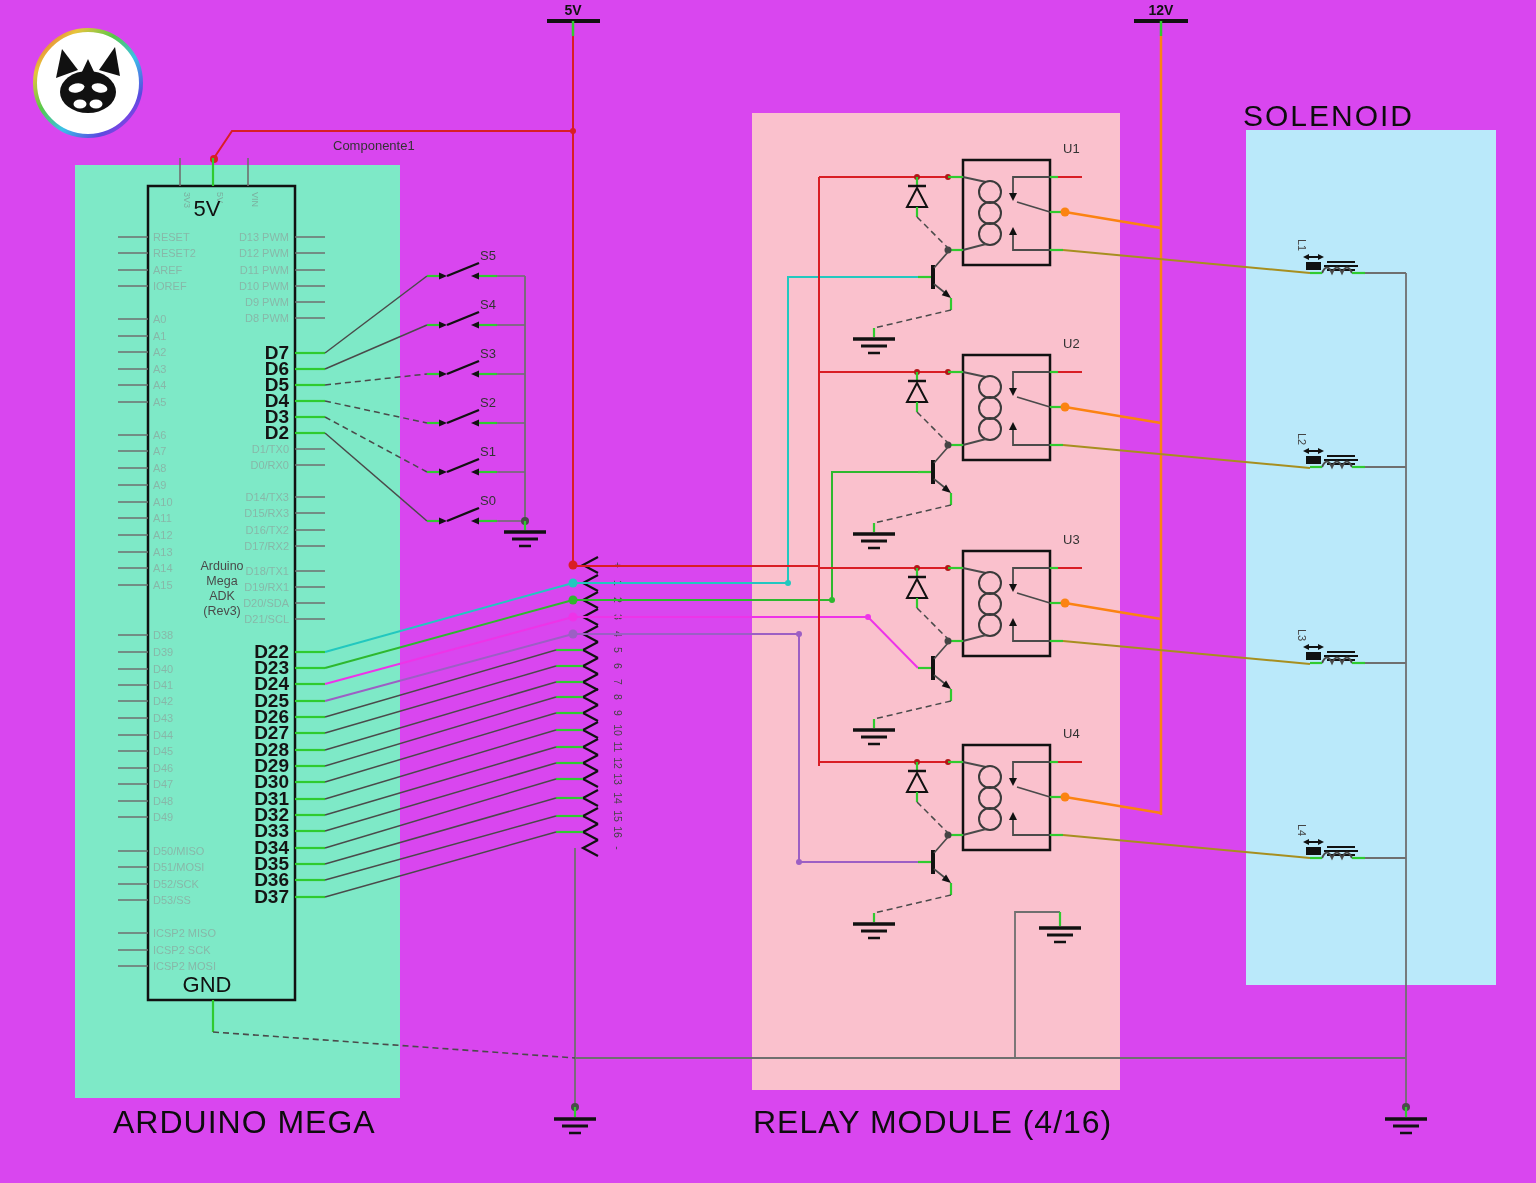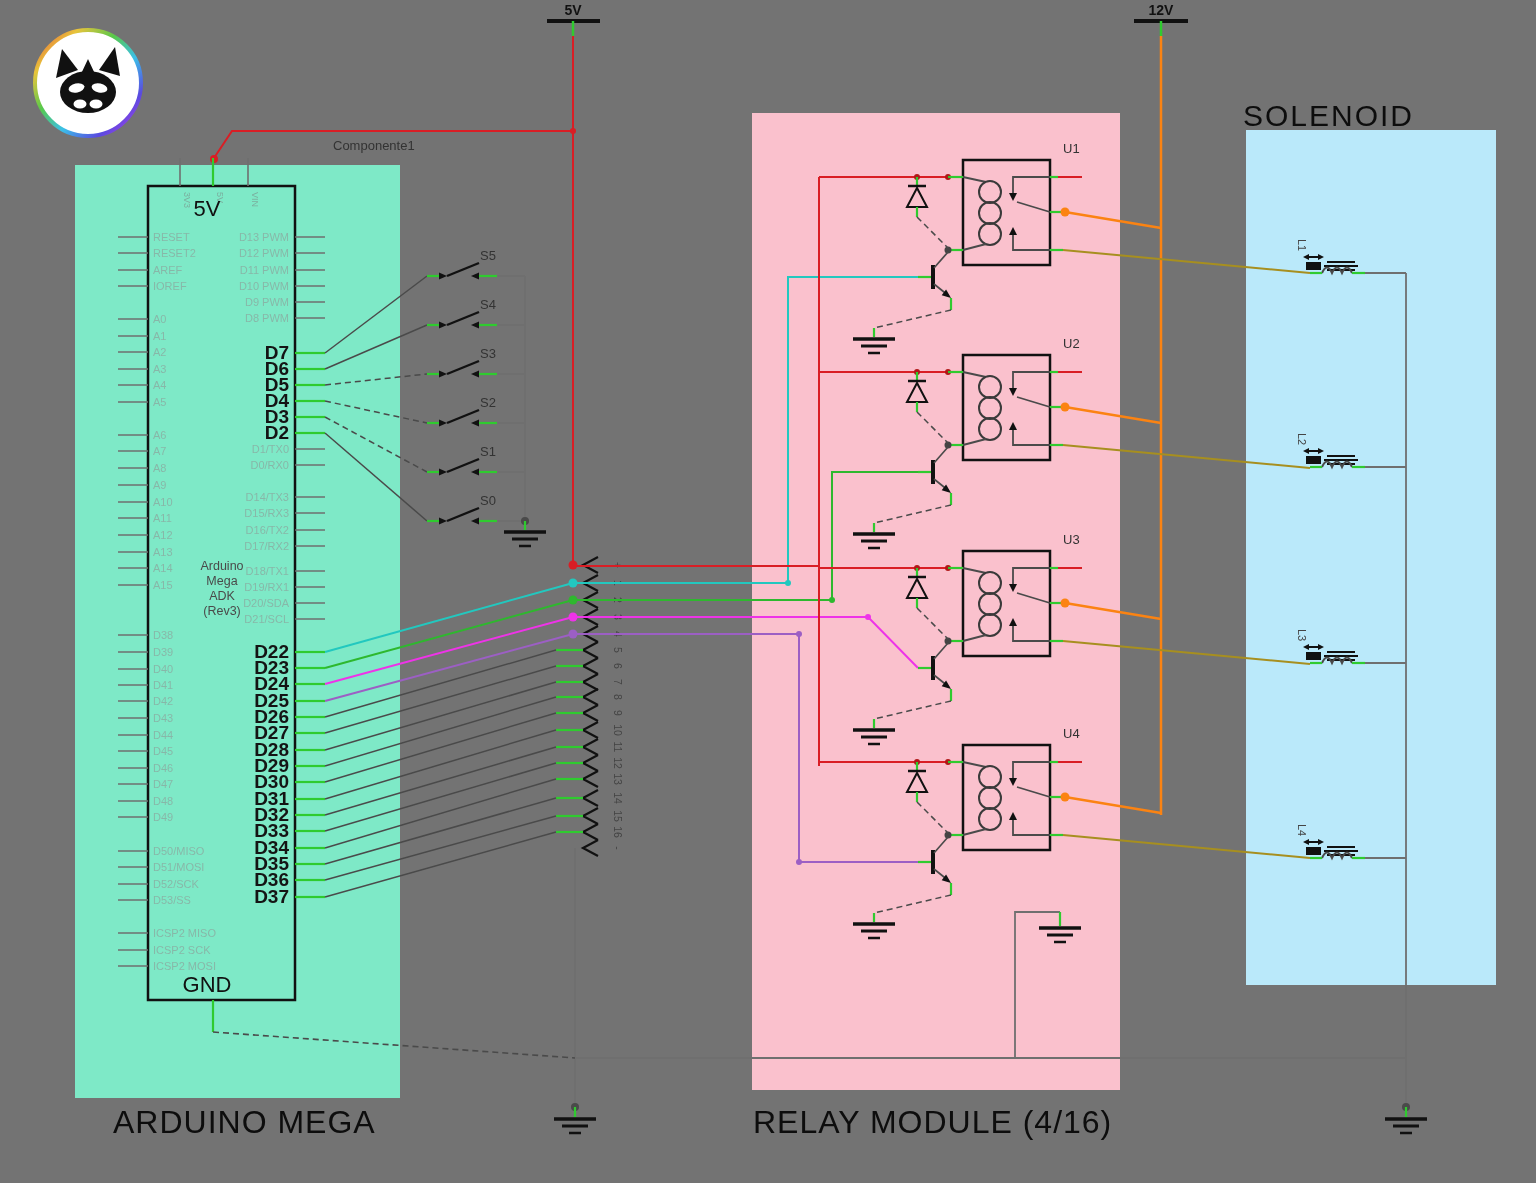--- a/index.html
+++ b/index.html
@@ -1,16 +1,16 @@
 <!DOCTYPE html>
 <html style="--bg-arduino: #7ee9c7; --bg-relay: #fac1cd; --bg-solenoid: #bae9fa; --c-red: #d91e25; --c-cyan: #22c8bf; --c-green: #2eb82e; --c-stub: #2fcb2f; --c-magenta: #ee33e8; --c-purple: #9c5fc4; --c-orange: #fb8312; --c-olive: #a78f1f; --c-gray: #6f6f6f;"><head>
 <meta charset="utf-8">
 <style>
   html,body{margin:0;padding:0;background:#fff;}
-  .stage{position:relative;width:1536px;height:1183px;background:#737373;
+  .stage{position:relative;width:1536px;height:1183px;background:#d946ef;
          font-family:"Liberation Sans",sans-serif;overflow:hidden;}
   svg{display:block}
   text{font-family:"Liberation Sans",sans-serif;}
   .bg-arduino{fill:var(--bg-arduino,#7ee9c7);}
   .bg-relay{fill:var(--bg-relay,#fac1cd);}
   .bg-solenoid{fill:var(--bg-solenoid,#bae9fa);}
   .w-red{stroke:var(--c-red,#d91e25);}     .f-red{fill:var(--c-red,#d91e25);}
   .w-cyan{stroke:var(--c-cyan,#22c8bf);}   .f-cyan{fill:var(--c-cyan,#22c8bf);}
   .w-green{stroke:var(--c-green,#2eb82e);} .f-green{fill:var(--c-green,#2eb82e);}
   .w-stub{stroke:var(--c-stub,#2fcb2f);}

